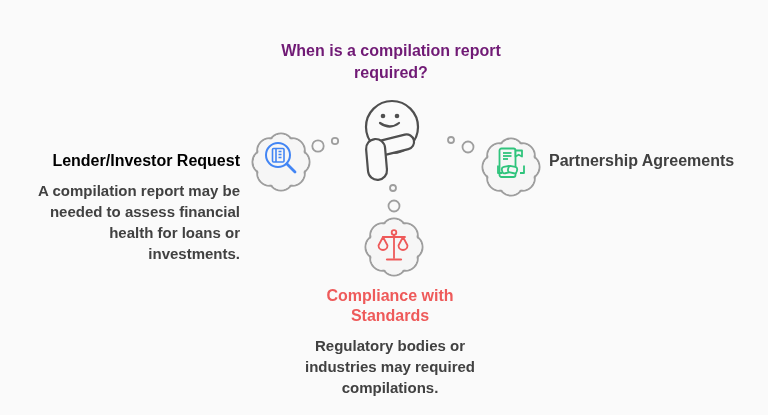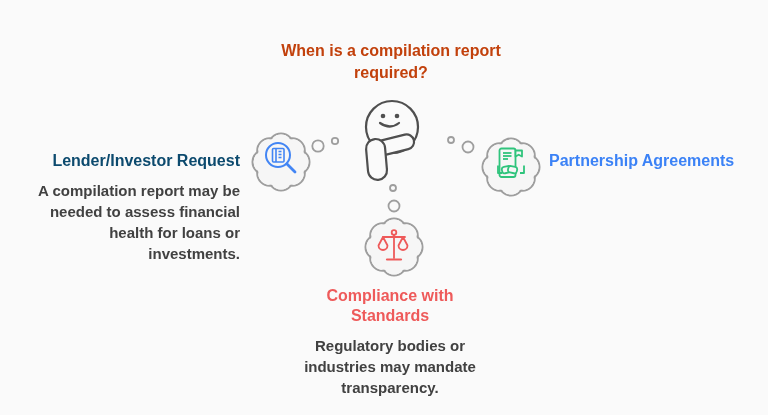--- a/index.html
+++ b/index.html
@@ -2,21 +2,21 @@
 <html><head>
 <meta charset="utf-8">
 <style>
   html,body{margin:0;padding:0;background:#e9e9e9;}
   .canvas{
     position:relative;width:768px;height:415px;background:#fafafa;
     font-family:"Liberation Sans",sans-serif;overflow:hidden;
   }
   .title{
     position:absolute;left:271px;top:40px;width:240px;
-    text-align:center;font-size:16px;font-weight:700;color:#c2410c;line-height:22px;
+    text-align:center;font-size:16px;font-weight:700;color:#701a75;line-height:22px;
   }
   .section{position:absolute;}
   .section h2{margin:0 0 9px;font-size:16px;font-weight:700;line-height:20px;}
   .section p{margin:0;font-size:15px;line-height:21px;color:#414141;font-weight:bold;}
   .sec-lender{left:25px;top:151px;width:215px;text-align:right;}
   .sec-partnership{left:549px;top:151px;width:190px;text-align:left;}
   .sec-compliance{left:290px;top:286px;width:200px;text-align:center;}
   .abs{position:absolute;}
   svg{display:block;}
 </style>
@@ -110,26 +110,26 @@
       <circle cx="20" cy="6.5" r="2.3"></circle>
       <line x1="20" y1="9" x2="20" y2="32"></line>
       <line x1="9" y1="11" x2="31" y2="11"></line>
       <path d="M 9,11 L 4.5,19.5 M 9,11 L 13.5,19.5 M 4.5,19.5 A 4.5 4.5 0 0 0 13.5,19.5"></path>
       <path d="M 29,11 L 24.5,19.5 M 29,11 L 33.5,19.5 M 24.5,19.5 A 4.5 4.5 0 0 0 33.5,19.5"></path>
       <line x1="13" y1="33.5" x2="27" y2="33.5" stroke-width="2.2"></line>
     </g>
   </svg>
 
   <div class="section sec-lender">
-    <h2 style="color: #0c4a6e;">Lender/Investor Request</h2>
+    <h2 style="color: #000000;">Lender/Investor Request</h2>
     <p>A compilation report may be needed to assess financial health for loans or investments.</p>
   </div>
 
   <div class="section sec-partnership">
-    <h2 style="color: #3b82f6;">Partnership Agreements</h2>
+    <h2 style="color: #404040;">Partnership Agreements</h2>
   </div>
 
   <div class="section sec-compliance">
     <h2 style="color: rgb(238, 90, 90);">Compliance with Standards</h2>
-    <p>Regulatory bodies or industries may mandate transparency.</p>
+    <p>Regulatory bodies or industries may required compilations.</p>
   </div>
 
 </div>
 
 </body></html>

